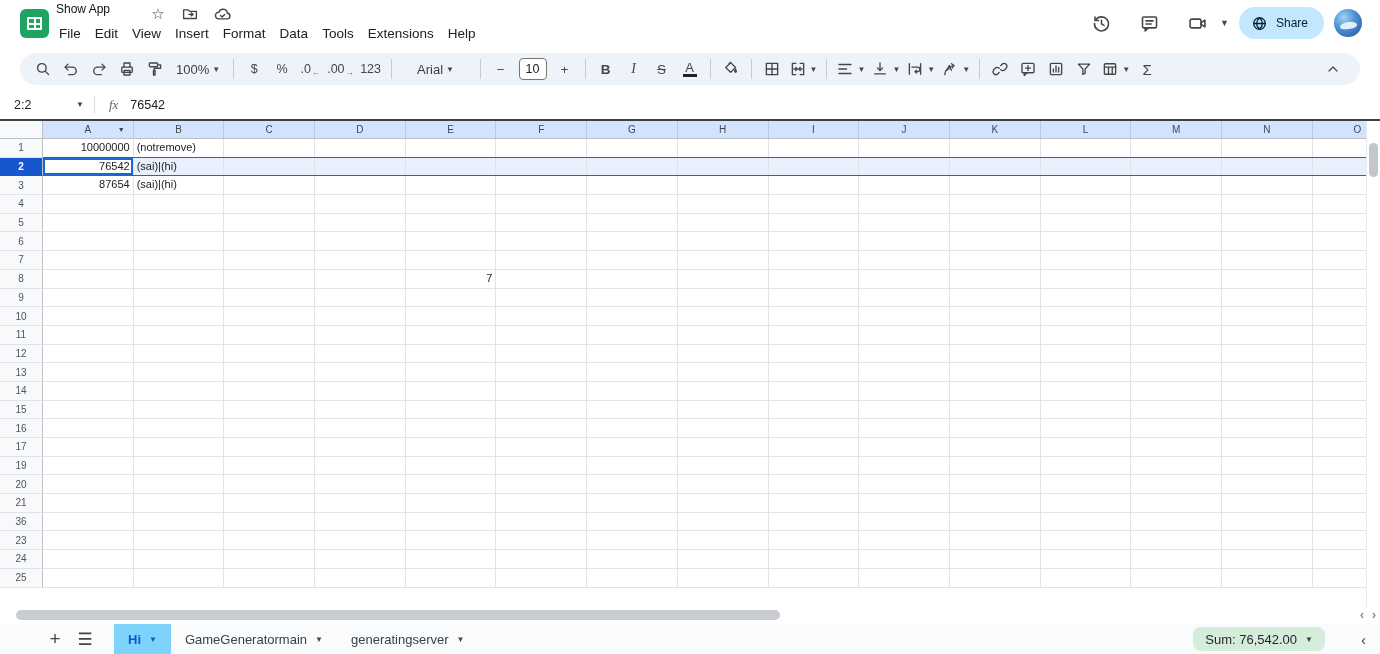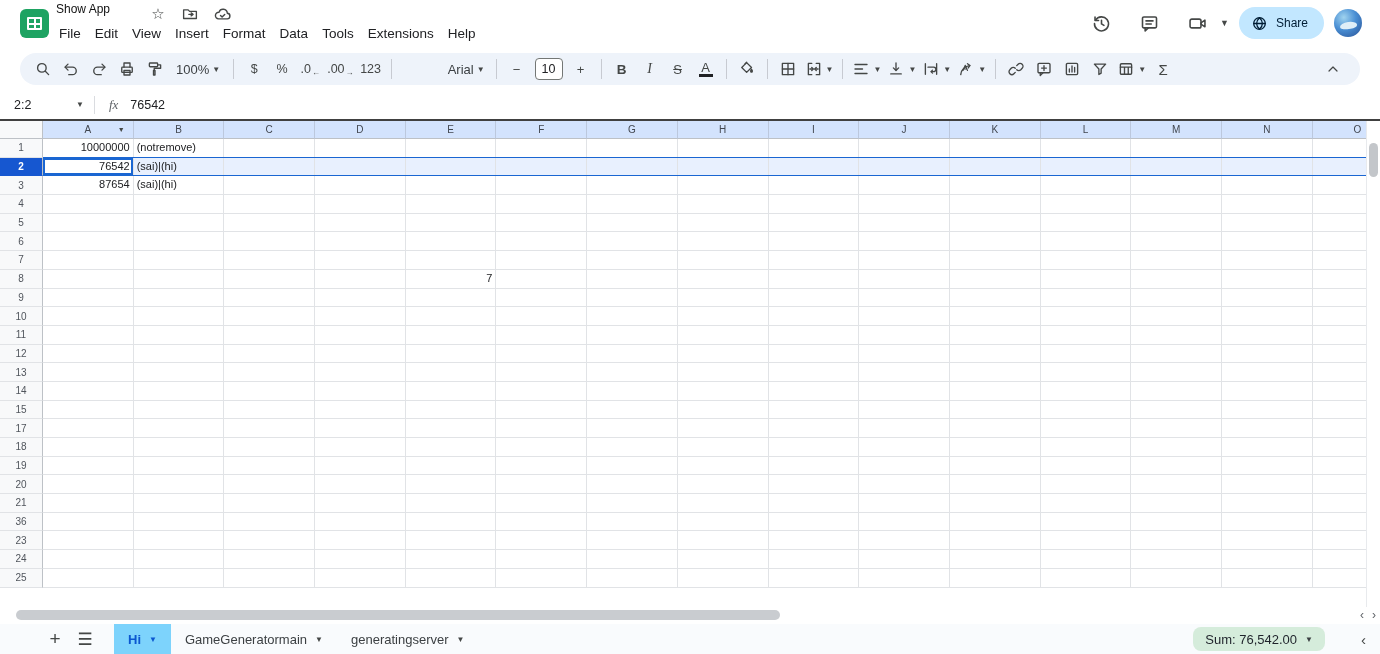--- a/index.html
+++ b/index.html
@@ -32,21 +32,21 @@
   .toolbar { position:absolute; left:20px; top:53px; width:1340px; height:32px; background:#eef3fa;
     border-radius:16px; display:flex; align-items:center; padding:0 14px 0 10px; gap:2px; }
   .tbtn { min-width:26px; height:26px; border-radius:4px; display:flex; align-items:center; justify-content:center;
     color:#444746; font-size:13px; cursor:pointer; padding:0 2px; }
   .tsep { width:1px; height:20px; background:#c7cad1; margin:0 5px; }
   .caret { font-size:8px; color:#444746; margin-left:3px; }
   .tb-label { font-size:13px; color:#3c4043; }
   .fmt-btn { font-size:12.5px; font-weight:500; color:#444746; }
   .dec-arrow { font-size:8px; margin-left:1px; position:relative; top:3px; }
   .zoom-box { display:flex; align-items:center; padding:0 6px;text-align:right; }
-  .font-box { display:flex; align-items:center; width:74px; justify-content:flex-end; padding:0 4px;margin-left:16px; }
+  .font-box { display:flex; align-items:center; width:74px; justify-content:center; padding:0 4px; }
   .size-box { width:28px; height:22px; border:1px solid #747775; border-radius:4px; background:#fff;
     display:flex; align-items:center; justify-content:center; font-size:12.5px; color:#202124; margin:0 3px; cursor:text; }
   .bold-b { font-weight:700; font-size:13.5px; }
   .italic-i { font-style:italic; font-family:"Liberation Serif", serif; font-size:14px; }
   .strike-s { text-decoration:line-through; font-size:13px; }
   .tcolor-a { font-size:13px; font-weight:500; line-height:11px; display:flex; flex-direction:column; align-items:center; }
   .tcolor-a i { display:block; width:14px; height:3px; background:#202124; margin-top:1px; }
   .sigma { font-size:15px; font-weight:500; }
   .tb-spacer { flex:1; }
 
@@ -627,39 +627,39 @@
       <div class="cell"></div>
       <div class="cell"></div>
       <div class="cell"></div>
       <div class="cell"></div>
       <div class="cell"></div>
       <div class="cell"></div>
       <div class="cell"></div>
       <div class="cell"></div>
     </div>
     <div class="grid-row">
+      <div class="row-h">16</div>
+      <div class="cell"></div>
+      <div class="cell"></div>
+      <div class="cell"></div>
+      <div class="cell"></div>
+      <div class="cell"></div>
+      <div class="cell"></div>
+      <div class="cell"></div>
+      <div class="cell"></div>
+      <div class="cell"></div>
+      <div class="cell"></div>
+      <div class="cell"></div>
+      <div class="cell"></div>
+      <div class="cell"></div>
+      <div class="cell"></div>
+      <div class="cell"></div>
+    </div>
+    <div class="grid-row">
       <div class="row-h">17</div>
-      <div class="cell"></div>
-      <div class="cell"></div>
-      <div class="cell"></div>
-      <div class="cell"></div>
-      <div class="cell"></div>
-      <div class="cell"></div>
-      <div class="cell"></div>
-      <div class="cell"></div>
-      <div class="cell"></div>
-      <div class="cell"></div>
-      <div class="cell"></div>
-      <div class="cell"></div>
-      <div class="cell"></div>
-      <div class="cell"></div>
-      <div class="cell"></div>
-    </div>
-    <div class="grid-row">
-      <div class="row-h">18</div>
       <div class="cell"></div>
       <div class="cell"></div>
       <div class="cell"></div>
       <div class="cell"></div>
       <div class="cell"></div>
       <div class="cell"></div>
       <div class="cell"></div>
       <div class="cell"></div>
       <div class="cell"></div>
       <div class="cell"></div>

